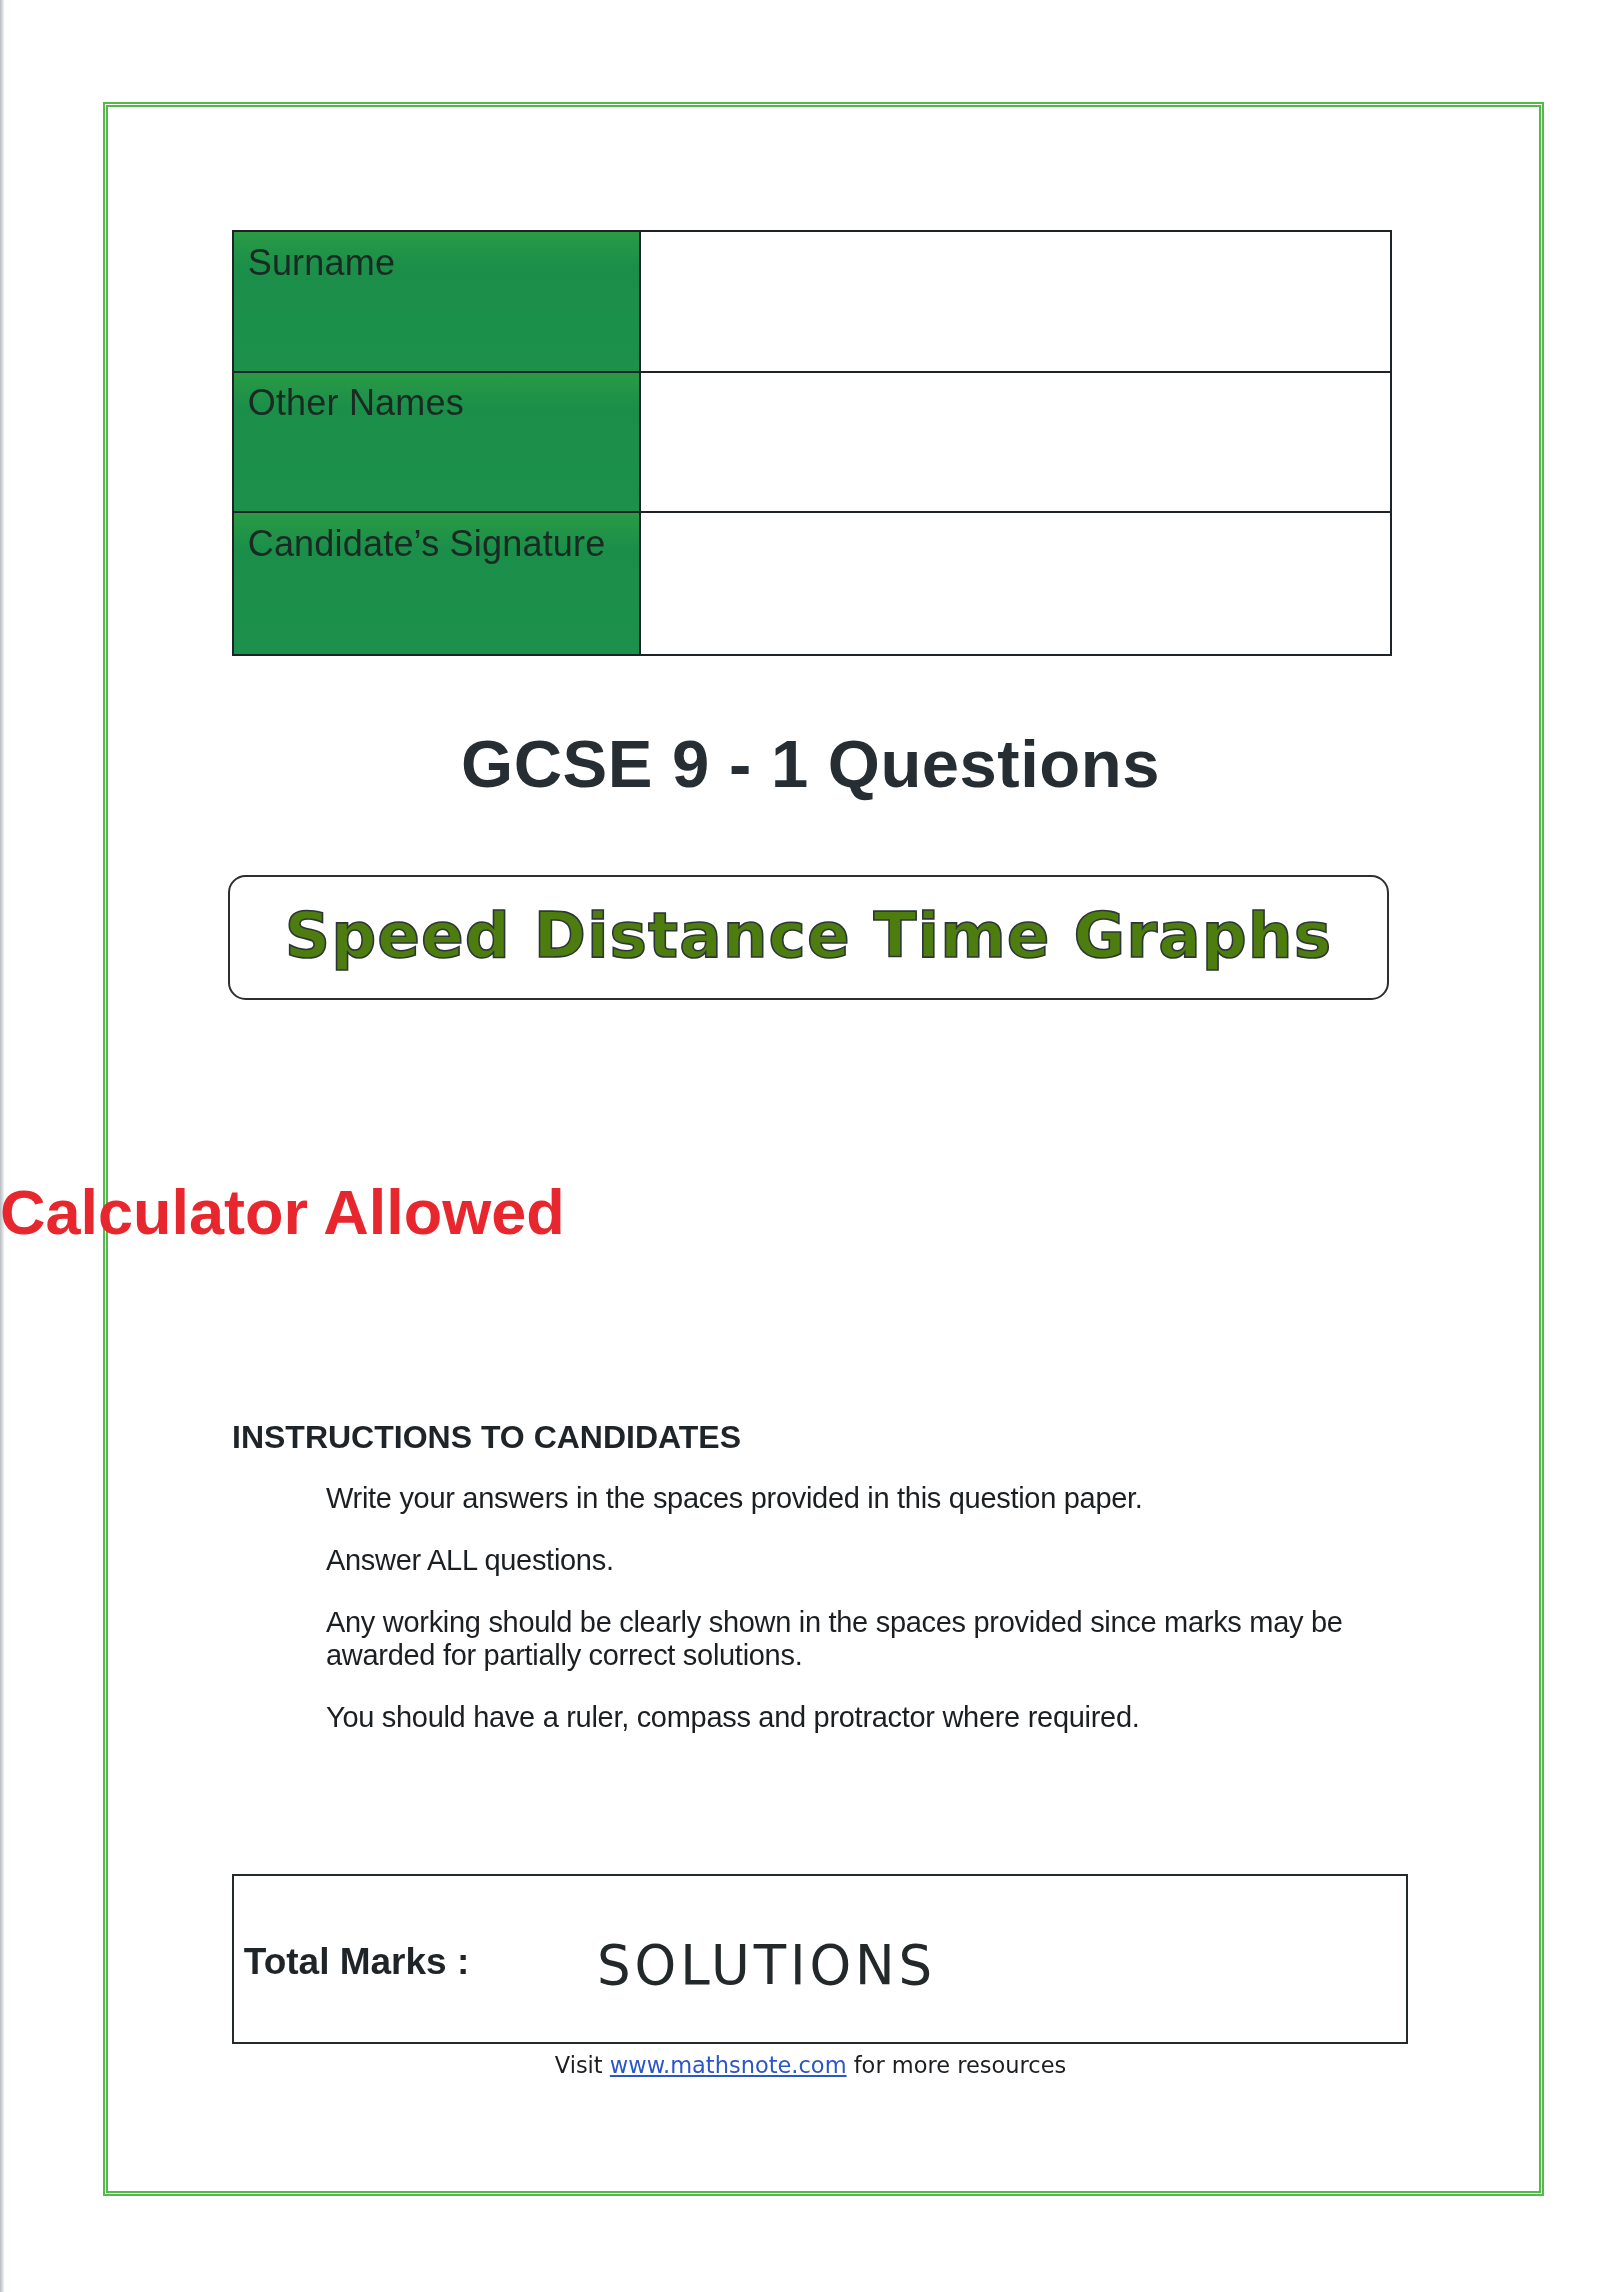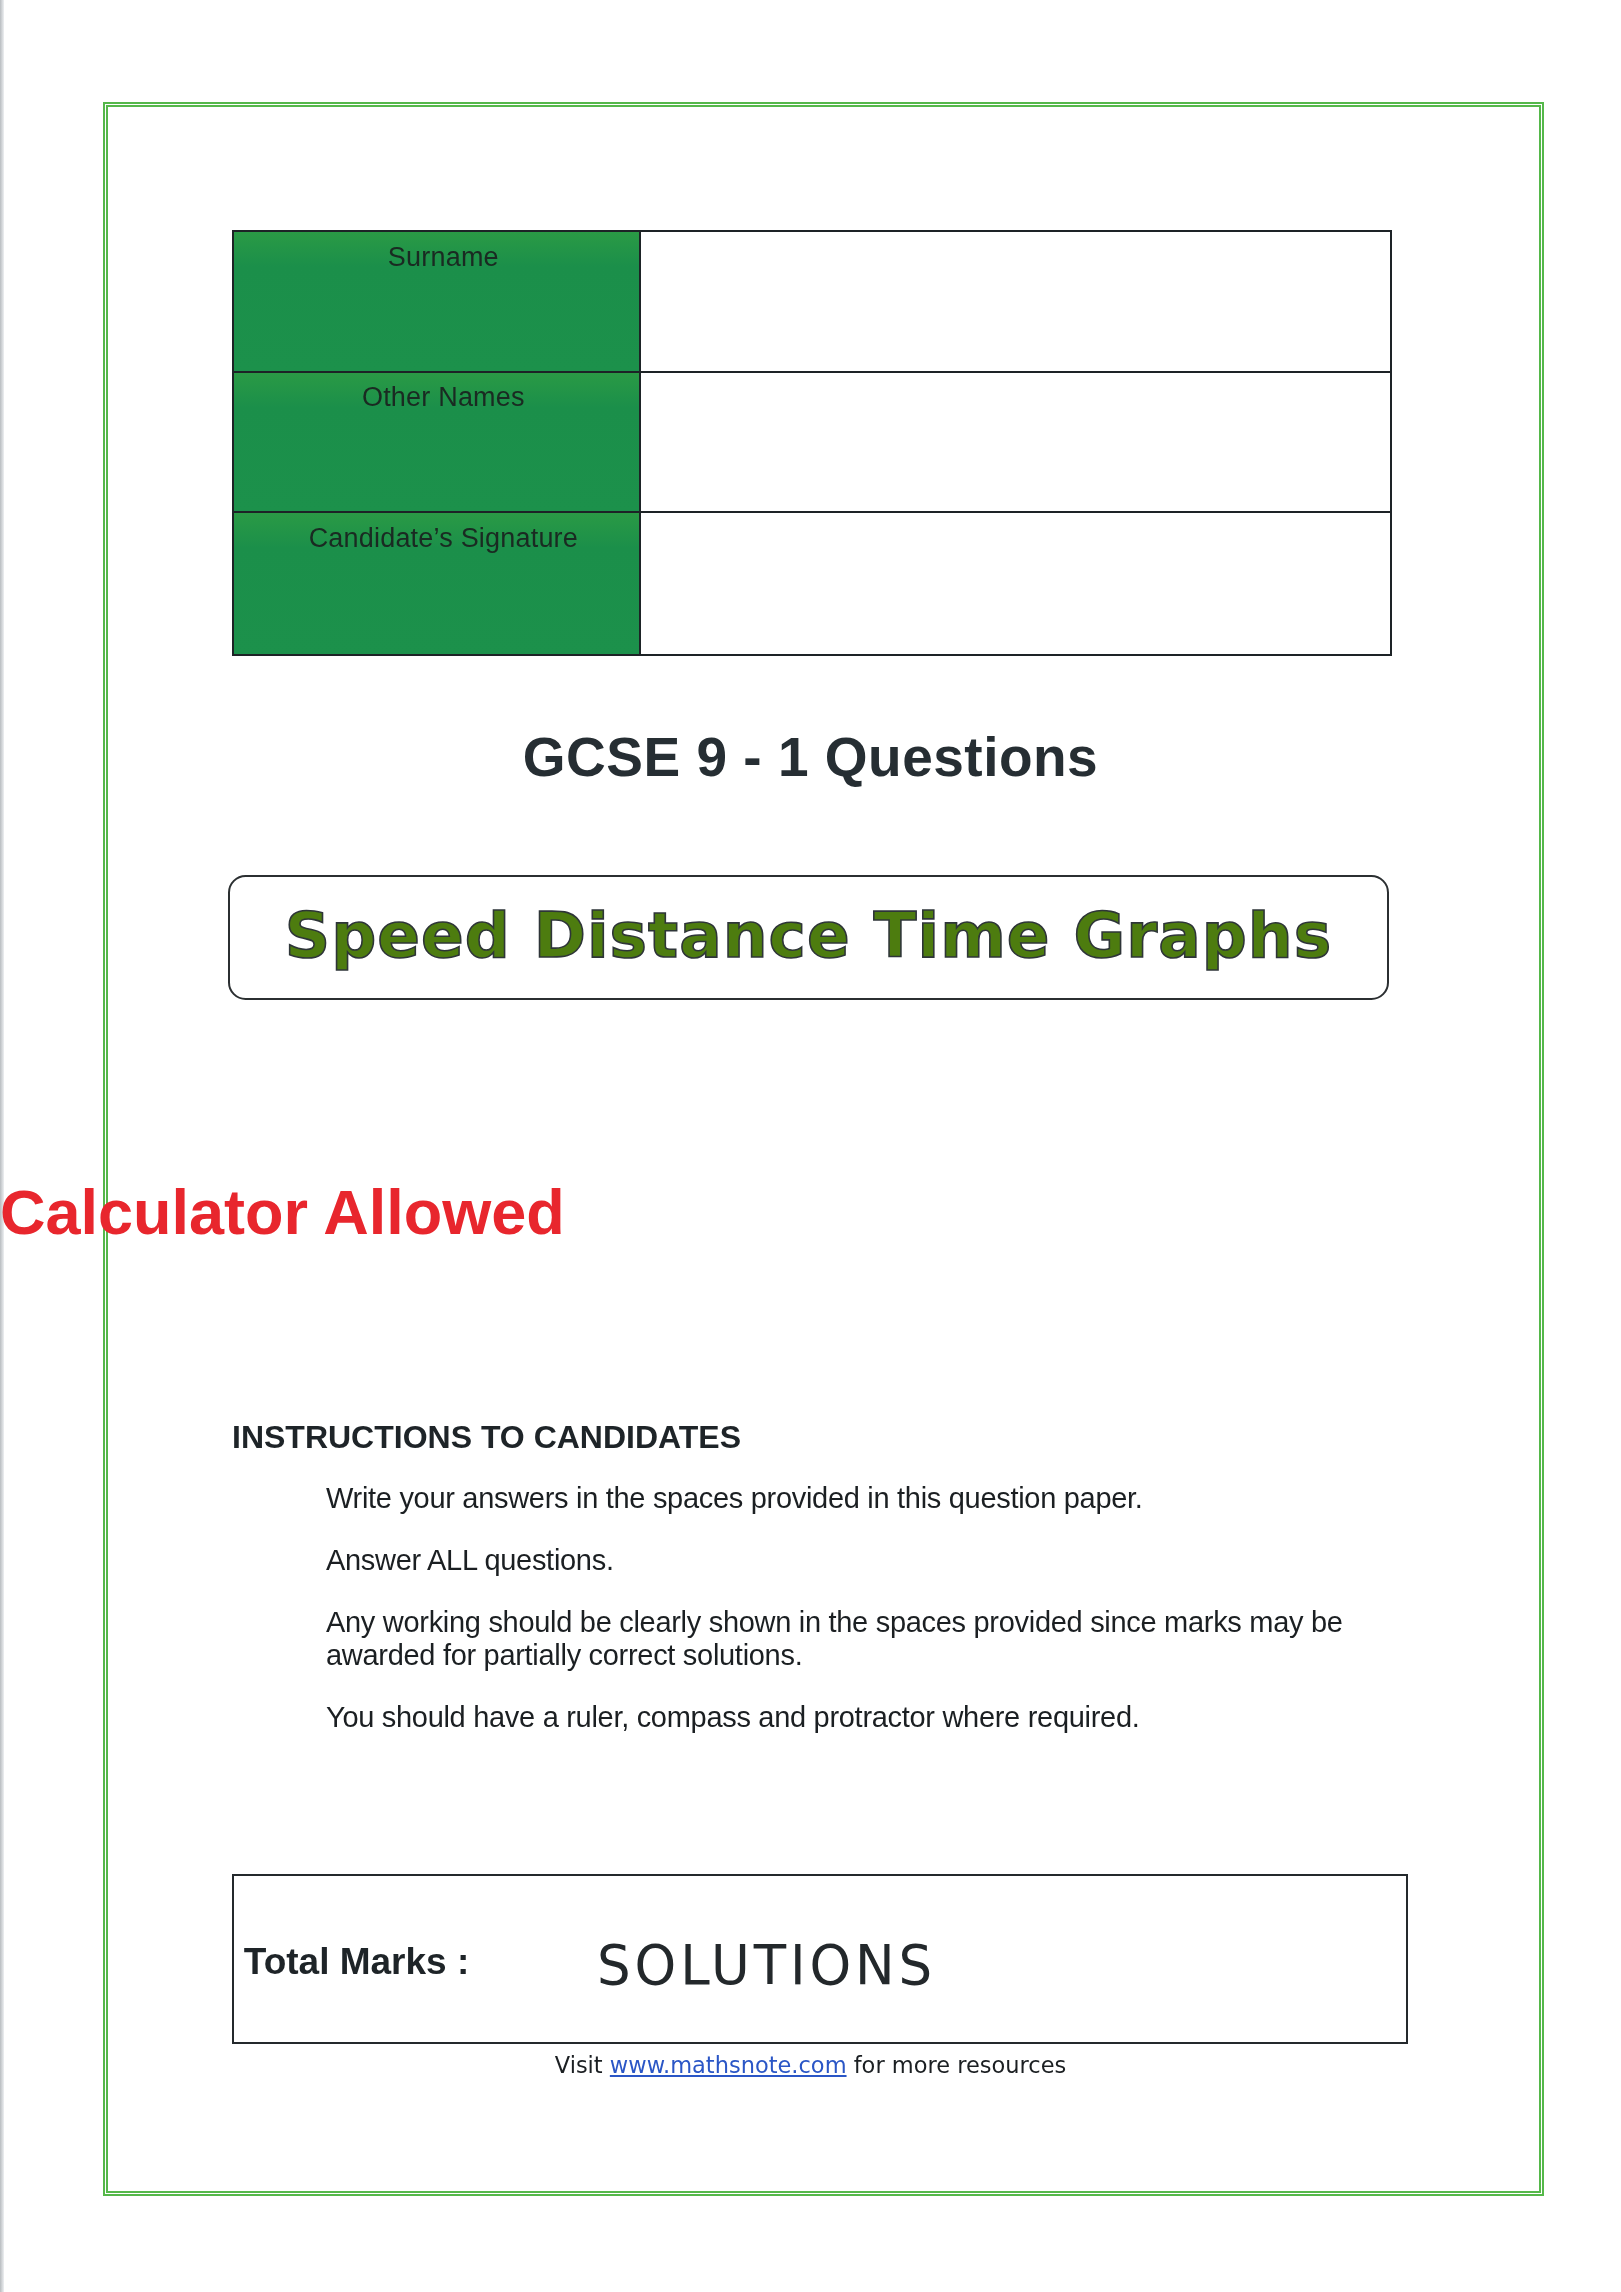--- a/index.html
+++ b/index.html
@@ -33,39 +33,38 @@
       display: grid;
       grid-template-columns: 407px 1fr;
       grid-template-rows: 1fr 1fr 1fr;
     }
     .cand-label {
       background: #1f9147;
       background: linear-gradient(to bottom, #2a9a45 0%, #1b8f4a 25%, #1c914b 100%);
       border-right: 2px solid #1d2326;
       border-bottom: 2px solid #1d2326;
       color: #1a2a22;
-      font-size: 27px;
+      font-size: 36px;
       padding: 9.8px 0 0 13.7px;
       box-sizing: border-box;
       letter-spacing: 0.2px;
-      text-align: center;
     }
     .cand-value {
       border-bottom: 2px solid #1d2326;
       background: #fff;
     }
     .cand-label.last, .cand-value.last { border-bottom: none; }
 
     
     .main-title {
       position: absolute;
       left: 0; right: 0; top: 725px;
       text-align: center;
       font-weight: bold;
-      font-size: 55px;
+      font-size: 67px;
       color: #262e33;
       letter-spacing: 0.5px;
     }
     .topic-box {
       position: absolute;
       left: 228px; top: 875px;
       width: 1161px; height: 125px;
       border: 2px solid #2b2f31;
       border-radius: 17.6px;
       box-sizing: border-box;

